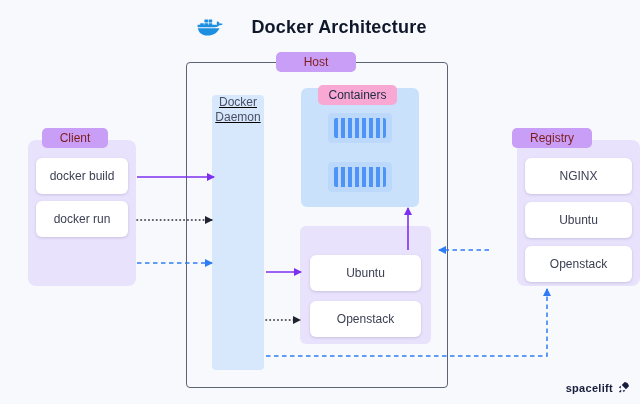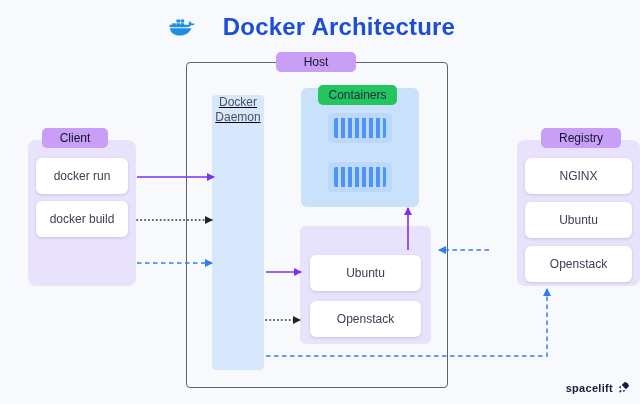--- a/index.html
+++ b/index.html
@@ -6,38 +6,38 @@
   .stage{
     position:relative;width:640px;height:404px;background:#f8f9fc;
     font-family:"Liberation Sans",sans-serif;overflow:hidden;
   }
   
   .title-row{
     position:absolute;top:12px;left:0;width:100%;height:30px;
     display:flex;align-items:center;justify-content:center;gap:10px;
   }
   .title-row h1{
-    margin:16px;font-size:24px;font-weight:600;color:#1d4ed8;letter-spacing:.2px;
+    margin:16px;font-size:18px;font-weight:600;color:#0f172a;letter-spacing:.2px;
   }
   .docker-icon{display:flex;align-items:center;}
   
   .host-box{
     position:absolute;left:186px;top:62px;width:260px;height:324px;
     border:1px solid #5c6374;border-radius:4px;background:transparent;
   }
   
   .badge{
     position:absolute;z-index:6;height:20px;display:flex;align-items:center;justify-content:center;
-    background:#c89ef6;border-radius:5px;font-size:12px;color:#0f172a;
+    background:#c89ef6;border-radius:5px;font-size:12px;color:#7f1d1d;
   }
   .host-badge{left:276px;top:52px;width:80px;}
   .client-badge{left:42px;top:128px;width:66px;}
-  .registry-badge{left:512px;top:128px;width:80px;margin-left:29px;}
+  .registry-badge{left:512px;top:128px;width:80px;}
   .images-badge{left:318px;top:225px;width:73px;}
-  .containers-badge{left:318px;top:85px;width:79px;background:#22c55e;color:#1e2a44;}
+  .containers-badge{left:318px;top:85px;width:79px;background:#f9a8d4;color:#1e2a44;}
   
   .daemon{
     position:absolute;left:212px;top:95px;width:52px;height:275px;
     background:#d7e8fd;border-radius:4px;display:flex;align-items:flex-start;justify-content:center;text-decoration:underline;
   }
   .daemon-label{font-size:12px;color:#4a4f63;text-align:center;line-height:1.25;}
   
   .panel{position:absolute;border-radius:8px;display:flex;flex-direction:column;box-sizing:border-box;}
   .containers-panel{
     left:301px;top:88px;width:118px;height:119px;background:#cae1fb;
@@ -116,22 +116,22 @@
       </div>
   </div>
   <div class="badge containers-badge">Containers</div>
 
   <div class="panel images-panel">
     <div class="node">Ubuntu</div>
     <div class="node">Openstack</div>
   </div>
 
   <div class="panel client-panel">
+    <div class="node">docker build</div>
     <div class="node">docker run</div>
-    <div class="node">docker build</div>
   </div>
   <div class="badge client-badge">Client</div>
 
   <div class="panel registry-panel">
     <div class="node">NGINX</div>
     <div class="node">Ubuntu</div>
     <div class="node">Openstack</div>
   </div>
   <div class="badge registry-badge">Registry</div>
 

